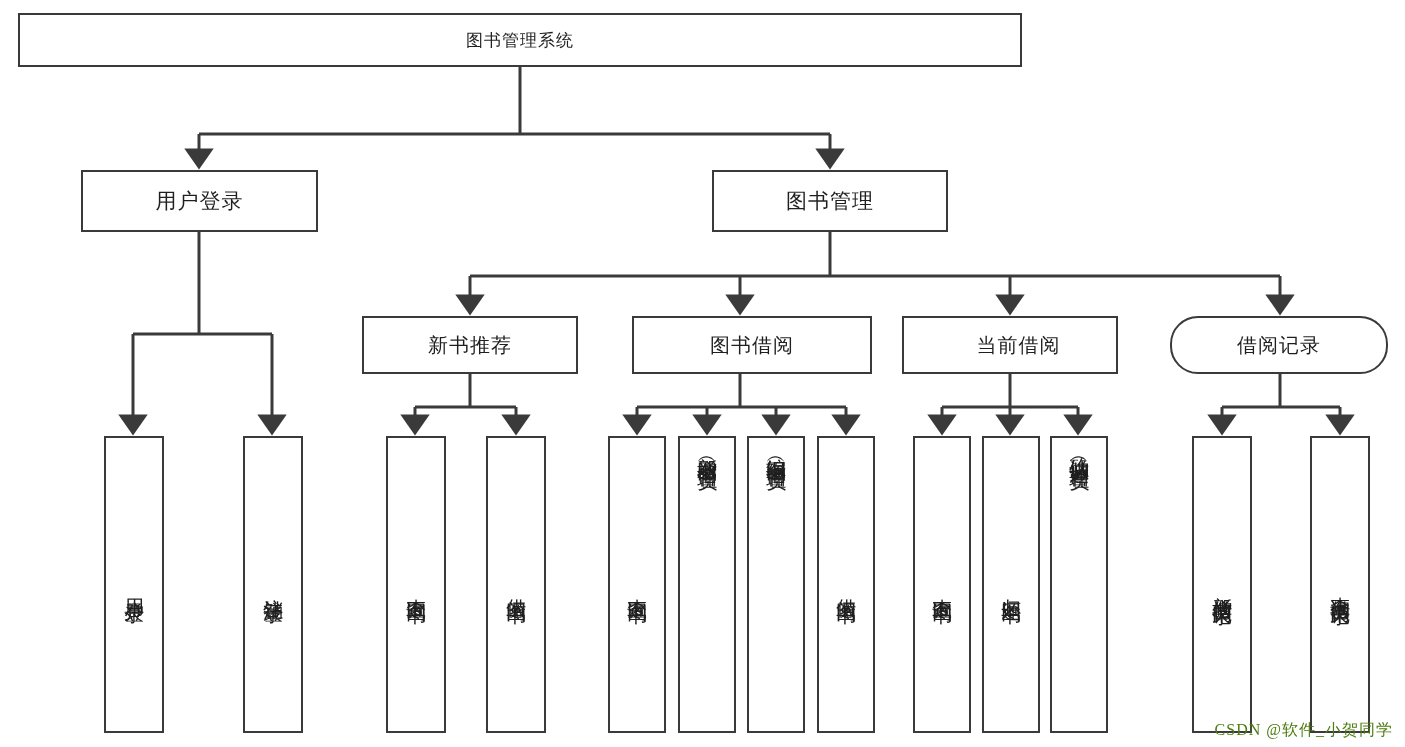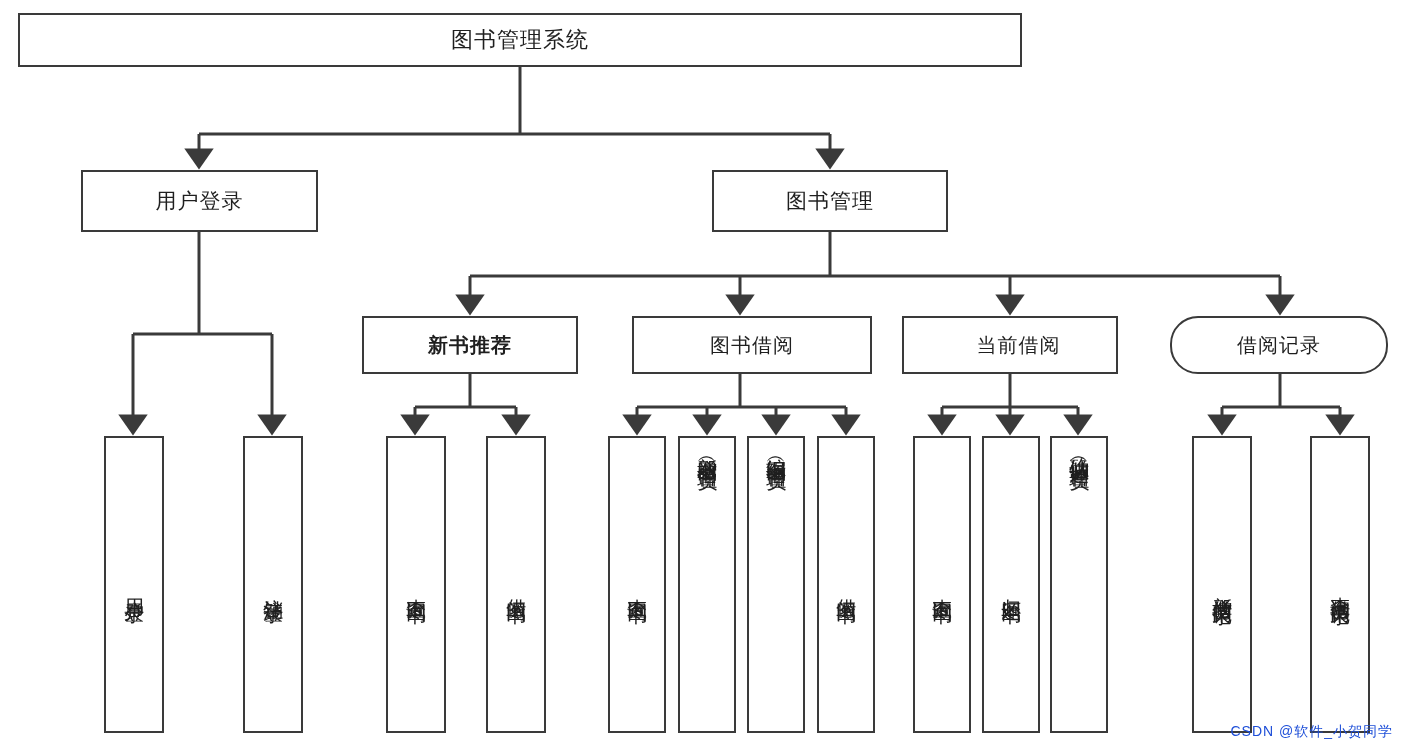--- a/index.html
+++ b/index.html
@@ -16,21 +16,21 @@
     border:2.5px solid #3a3a3a;
     box-sizing:border-box;
     display:flex;
     align-items:center;
     justify-content:center;
     font-size:21px;
     letter-spacing:1px;
     color:#1f1f1f;
     z-index:3;
   }
-  .node.root{font-size:22px;}
+  .node.root{font-size:17px;}
   .node.lvl2{font-size:21px;}
   .node.lvl3{font-size:20px;}
   .leaf{
     position:absolute;
     background:#fff;
     border:2.5px solid #3a3a3a;
     box-sizing:border-box;
     display:flex;
     align-items:flex-start;
     justify-content:center;
@@ -46,26 +46,26 @@
     color:#1f1f1f;
     padding-top:4px;
     white-space:nowrap;
   }
   .leaf.centered{align-items:center;}
   svg#edges{position:absolute;left:0;top:0;width:1405px;height:747px;z-index:1;}
   .watermark{
     position:absolute;
     right:12px;
     bottom:6px;
-    font-size:14px;
-    color:#1d4ed8;
+    font-size:16px;
+    color:#4d7c0f;
     letter-spacing:1px;
     z-index:5;
     white-space:nowrap;
-    font-family:Liberation Sans, sans-serif;
+    font-family:Liberation Serif, serif;
   }
 </style>
 </head>
 <body>
 
 <div id="diagram">
 
   <svg id="edges" viewBox="0 0 1405 747">
     <defs>
       <marker id="arrow" markerWidth="11" markerHeight="11" refX="3.2" refY="5.5" orient="auto" markerUnits="strokeWidth">
@@ -120,21 +120,21 @@
     <span>图书管理系统</span>
   </div>
 
   <div class="node lvl2" style="left:81px;top:170px;width:237px;height:62px;">
     <span>用户登录</span>
   </div>
   <div class="node lvl2" style="left:712px;top:170px;width:236px;height:62px;font-family:Liberation Mono, monospace;">
     <span>图书管理</span>
   </div>
 
-  <div class="node lvl3" style="left:362px;top:316px;width:216px;height:58px;font-weight:bold;">
+  <div class="node lvl3" style="left:362px;top:316px;width:216px;height:58px;">
     <span>新书推荐</span>
   </div>
   <div class="node lvl3" style="left:632px;top:316px;width:240px;height:58px;">
     <span>图书借阅</span>
   </div>
   <div class="node lvl3" style="left:902px;top:316px;width:216px;height:58px;padding-left:17px;">
     <span>当前借阅</span>
   </div>
   <div class="node lvl3" style="left:1170px;top:316px;width:218px;height:58px;border-radius:28px;">
     <span>借阅记录</span>

